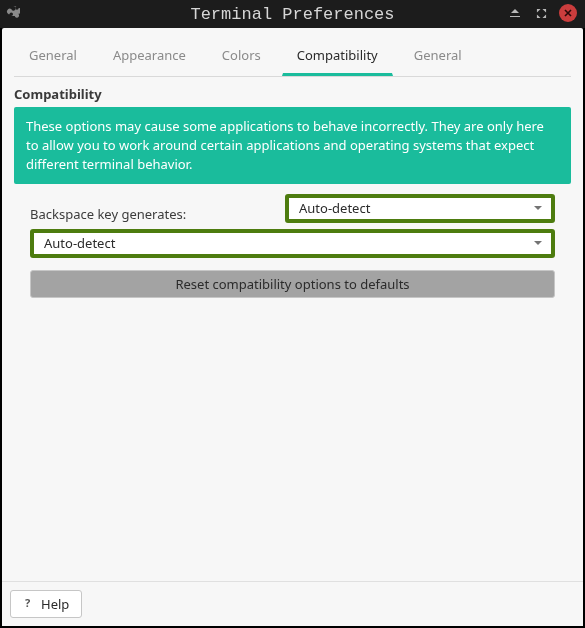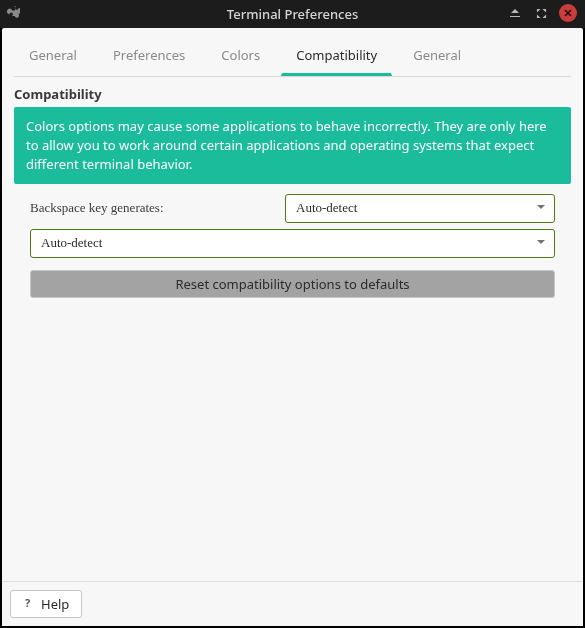--- a/index.html
+++ b/index.html
@@ -1,34 +1,34 @@
 <!DOCTYPE html>
 <html><head>
 <meta charset="utf-8">
 <style>
   * { box-sizing: border-box; margin: 0; padding: 0; }
   html, body { width: 585px; height: 628px; font-family: "Noto Sans", "Segoe UI", sans-serif; font-size: 13px; background: #000; color: #3c3c3c; }
   .window { width: 585px; height: 628px; background: #000; display: flex; flex-direction: column; }
   .titlebar { height: 28px; background: #1c1c1c; color: #c9c9c9; display: flex; align-items: center; justify-content: center; position: relative; }
-  .titlebar .title { font-size: 13px; font-weight: 500; color: #d6d6d6; }
+  .titlebar .title { font-size: 17px; font-weight: 500; color: #d6d6d6; font-family: Liberation Mono, monospace; }
   .tb-icon-left { position: absolute; left: 6px; top: 5px; color: #8a8a8a; }
   .tb-controls { position: absolute; right: 8px; top: 4px; display: flex; gap: 10px; align-items: center; }
   .tb-btn { width: 16px; height: 16px; display: flex; align-items: center; justify-content: center; color: #b8b8b8; cursor: pointer; }
   .tb-btn.close { width: 18px; height: 18px; border-radius: 50%; background: #cb3d3d; color: #2a0909; }
   .client { flex: 1; background: #f7f7f7; margin: 0 2px 2px 2px; border-radius: 2px; display: flex; flex-direction: column; }
   .content { flex: 1; padding: 10px 12px 8px 12px; display: flex; flex-direction: column; }
   .tabs { display: flex; border-bottom: 1px solid #d9d9d9; margin-bottom: 6px; }
   .tab { padding: 7px 14px 9px 14px; color: #8a8a8a; cursor: pointer; font-size: 13px; border: 1px solid transparent; border-bottom: none; margin-right: 6px; }
   .tab.active { color: #2b2b2b; border-bottom: 3px solid #1abc9c; }
   .section-title { font-weight: 700; color: #3a3a3a; padding: 2px 0 4px 0; font-size: 13px; }
   .banner { background: #1abc9c; color: #fff; padding: 10px 12px; font-size: 13px; line-height: 1.45; border-radius: 2px; margin-bottom: 10px; }
   .form-area { padding: 0 16px; flex: 1; }
-  .row { display: flex; align-items: center; margin-bottom: 6px; font-family: Liberation Serif, serif; }
+  .row { display: flex; align-items: flex-end; margin-bottom: 6px; }
   .row-label { flex: 0 0 255px; color: #3c3c3c; }
-  .select { flex: 1; height: 29px; background: #fff; border: 1px solid #4d7c0f; border-radius: 3px; display: flex; align-items: center; justify-content: space-between; padding: 0 8px 0 10px; cursor: pointer; color: #2b2b2b; }
+  .select { flex: 1; height: 29px; background: #fff; border: 4px solid #4d7c0f; border-radius: 3px; display: flex; align-items: center; justify-content: space-between; padding: 0 8px 0 10px; cursor: pointer; color: #2b2b2b; }
   .select svg { opacity: .65; }
   .reset-btn { width: 100%; height: 28px; background: #a3a3a3; border: 1px solid #c6c6c6; border-radius: 3px; text-align: center; line-height: 26px; color: #2b2b2b; cursor: pointer; margin-top: 2px; }
   .footer { display: flex; justify-content: space-between; padding: 8px 8px 8px 8px; border-top: 1px solid #e0e0e0; background: #f7f7f7; }
   .btn { height: 28px; background: #fff; border: 1px solid #c6c6c6; border-radius: 3px; padding: 0 12px; display: flex; align-items: center; gap: 6px; color: #2b2b2b; cursor: pointer; }
   .btn svg { opacity: .8; }
 </style>
 </head>
 <body>
 
 <div class="window">
@@ -57,29 +57,29 @@
           </svg>
       </span>
     </div>
   </div>
 
   <div class="client">
     <div class="content">
 
       <div class="tabs">
         <div class="tab"><span>General</span></div>
-        <div class="tab"><span>Preferences</span></div>
+        <div class="tab"><span>Appearance</span></div>
         <div class="tab"><span>Colors</span></div>
         <div class="tab active"><span>Compatibility</span></div>
         <div class="tab"><span>General</span></div>
       </div>
 
       <div class="section-title">Compatibility</div>
 
-      <div class="banner">Colors options may cause some applications to behave incorrectly. They are only here to allow you to work around certain applications and operating systems that expect different terminal behavior.</div>
+      <div class="banner">These options may cause some applications to behave incorrectly. They are only here to allow you to work around certain applications and operating systems that expect different terminal behavior.</div>
 
       <div class="form-area">
 
         <div class="row">
           <div class="row-label">Backspace key generates:</div>
           <div class="select">
             <span>Auto-detect</span>
             <span><svg width="10" height="10" viewBox="0 0 10 10">
                   <path fill="currentColor" d="M1 3l4 4 4-4z"></path>
                 </svg></span>

